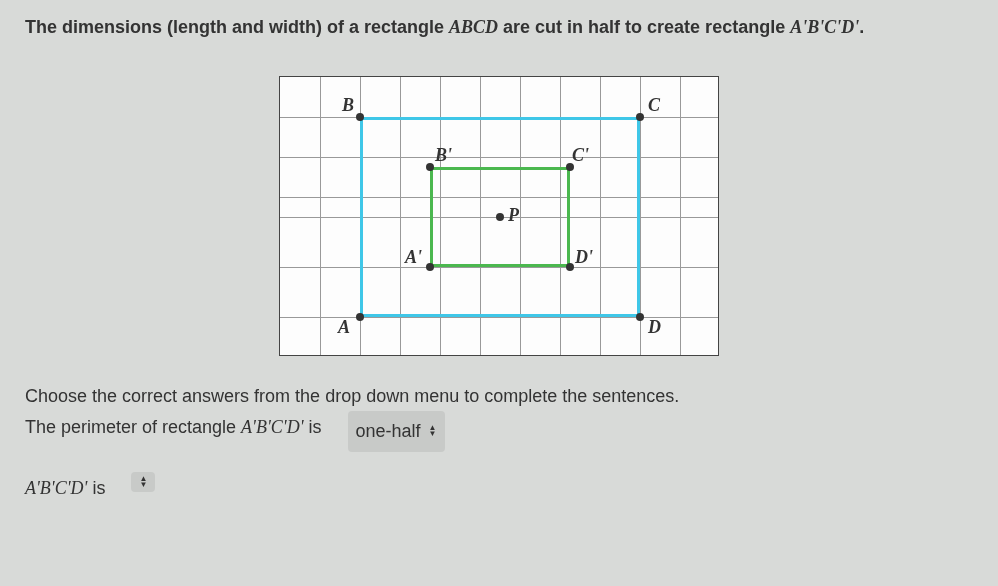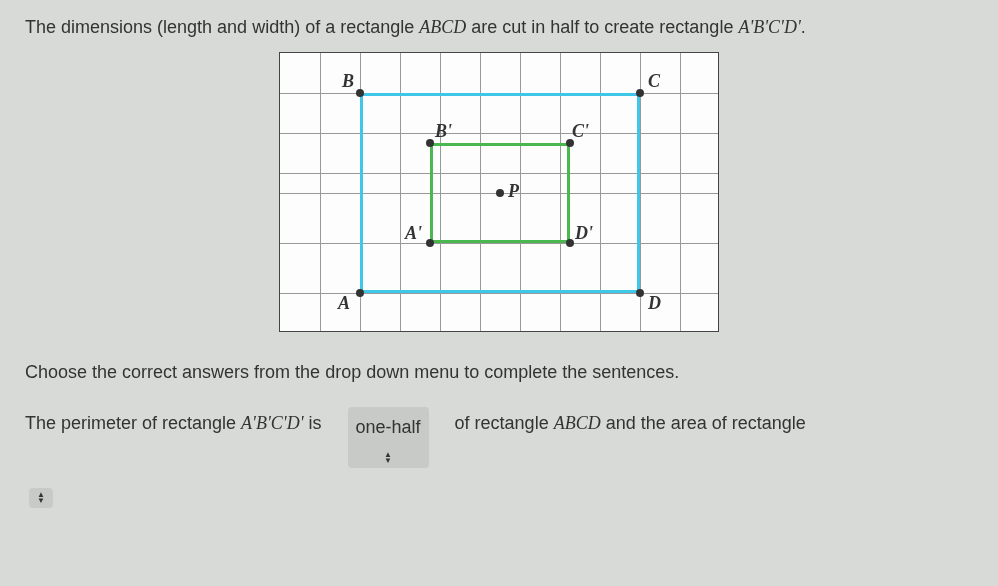--- a/index.html
+++ b/index.html
@@ -11,22 +11,23 @@
       width: 998px;
       height: 586px;
       background: #d8dad8;
       font-family: Arial, sans-serif;
       font-size: 18px;
       color: #333;
       padding: 15px 25px;
       position: relative;
     }
     .problem-text {
-      margin-bottom: 12px;
+      margin-bottom: 36px;
       line-height: 1.4;
+      font-weight: bold;
     }
     .italic {
       font-style: italic;
       font-family: 'Times New Roman', serif;
     }
     .diagram-container {
       display: flex;
       justify-content: center;
       margin-bottom: 30px;
     }
@@ -77,40 +78,39 @@
     }
     .label {
       position: absolute;
       font-family: 'Times New Roman', serif;
       font-style: italic;
       font-weight: bold;
       font-size: 18px;
       color: #333;
     }
     .instruction {
-      margin-bottom: 24px;
+      margin-bottom: 4px;
     }
     .sentence {
       margin-bottom: 20px;
       line-height: 1.8;
       display: flex;
       align-items: flex-start;
       flex-wrap: wrap;
       gap: 22px;
     }
     .dropdown {
       display: inline-flex;
       align-items: center;
       background: #c8cac8;
       border-radius: 4px;
       padding: 4px 8px;
       margin: 0 4px;
       cursor: pointer;
       gap: 8px;
-      flex-direction: column;
     }
     .dropdown-arrows {
       display: inline-flex;
       flex-direction: column;
       font-size: 8px;
       line-height: 6px;
     }
   </style>
 </head>
 <body>
@@ -170,23 +170,23 @@
 
 <div class="sentence">
   <span><span>The perimeter of rectangle </span><span class="italic">A'B'C'D'</span><span> is</span></span>
   <span class="dropdown">
     <span>one-half</span>
     <span class="dropdown-arrows">
         <span>▲</span>
         <span>▼</span>
       </span>
   </span>
-  <span><span>of rectangle </span><span class="italic">ABCD</span><span> and the area of rectangle</span></span>
 </div>
 
 <div class="sentence">
+  <span><span class="italic">A'B'C'D'</span><span> is</span></span>
   <span class="dropdown">
     <span class="dropdown-arrows">
         <span>▲</span>
         <span>▼</span>
       </span>
   </span>
 </div>
 
 </body></html>

